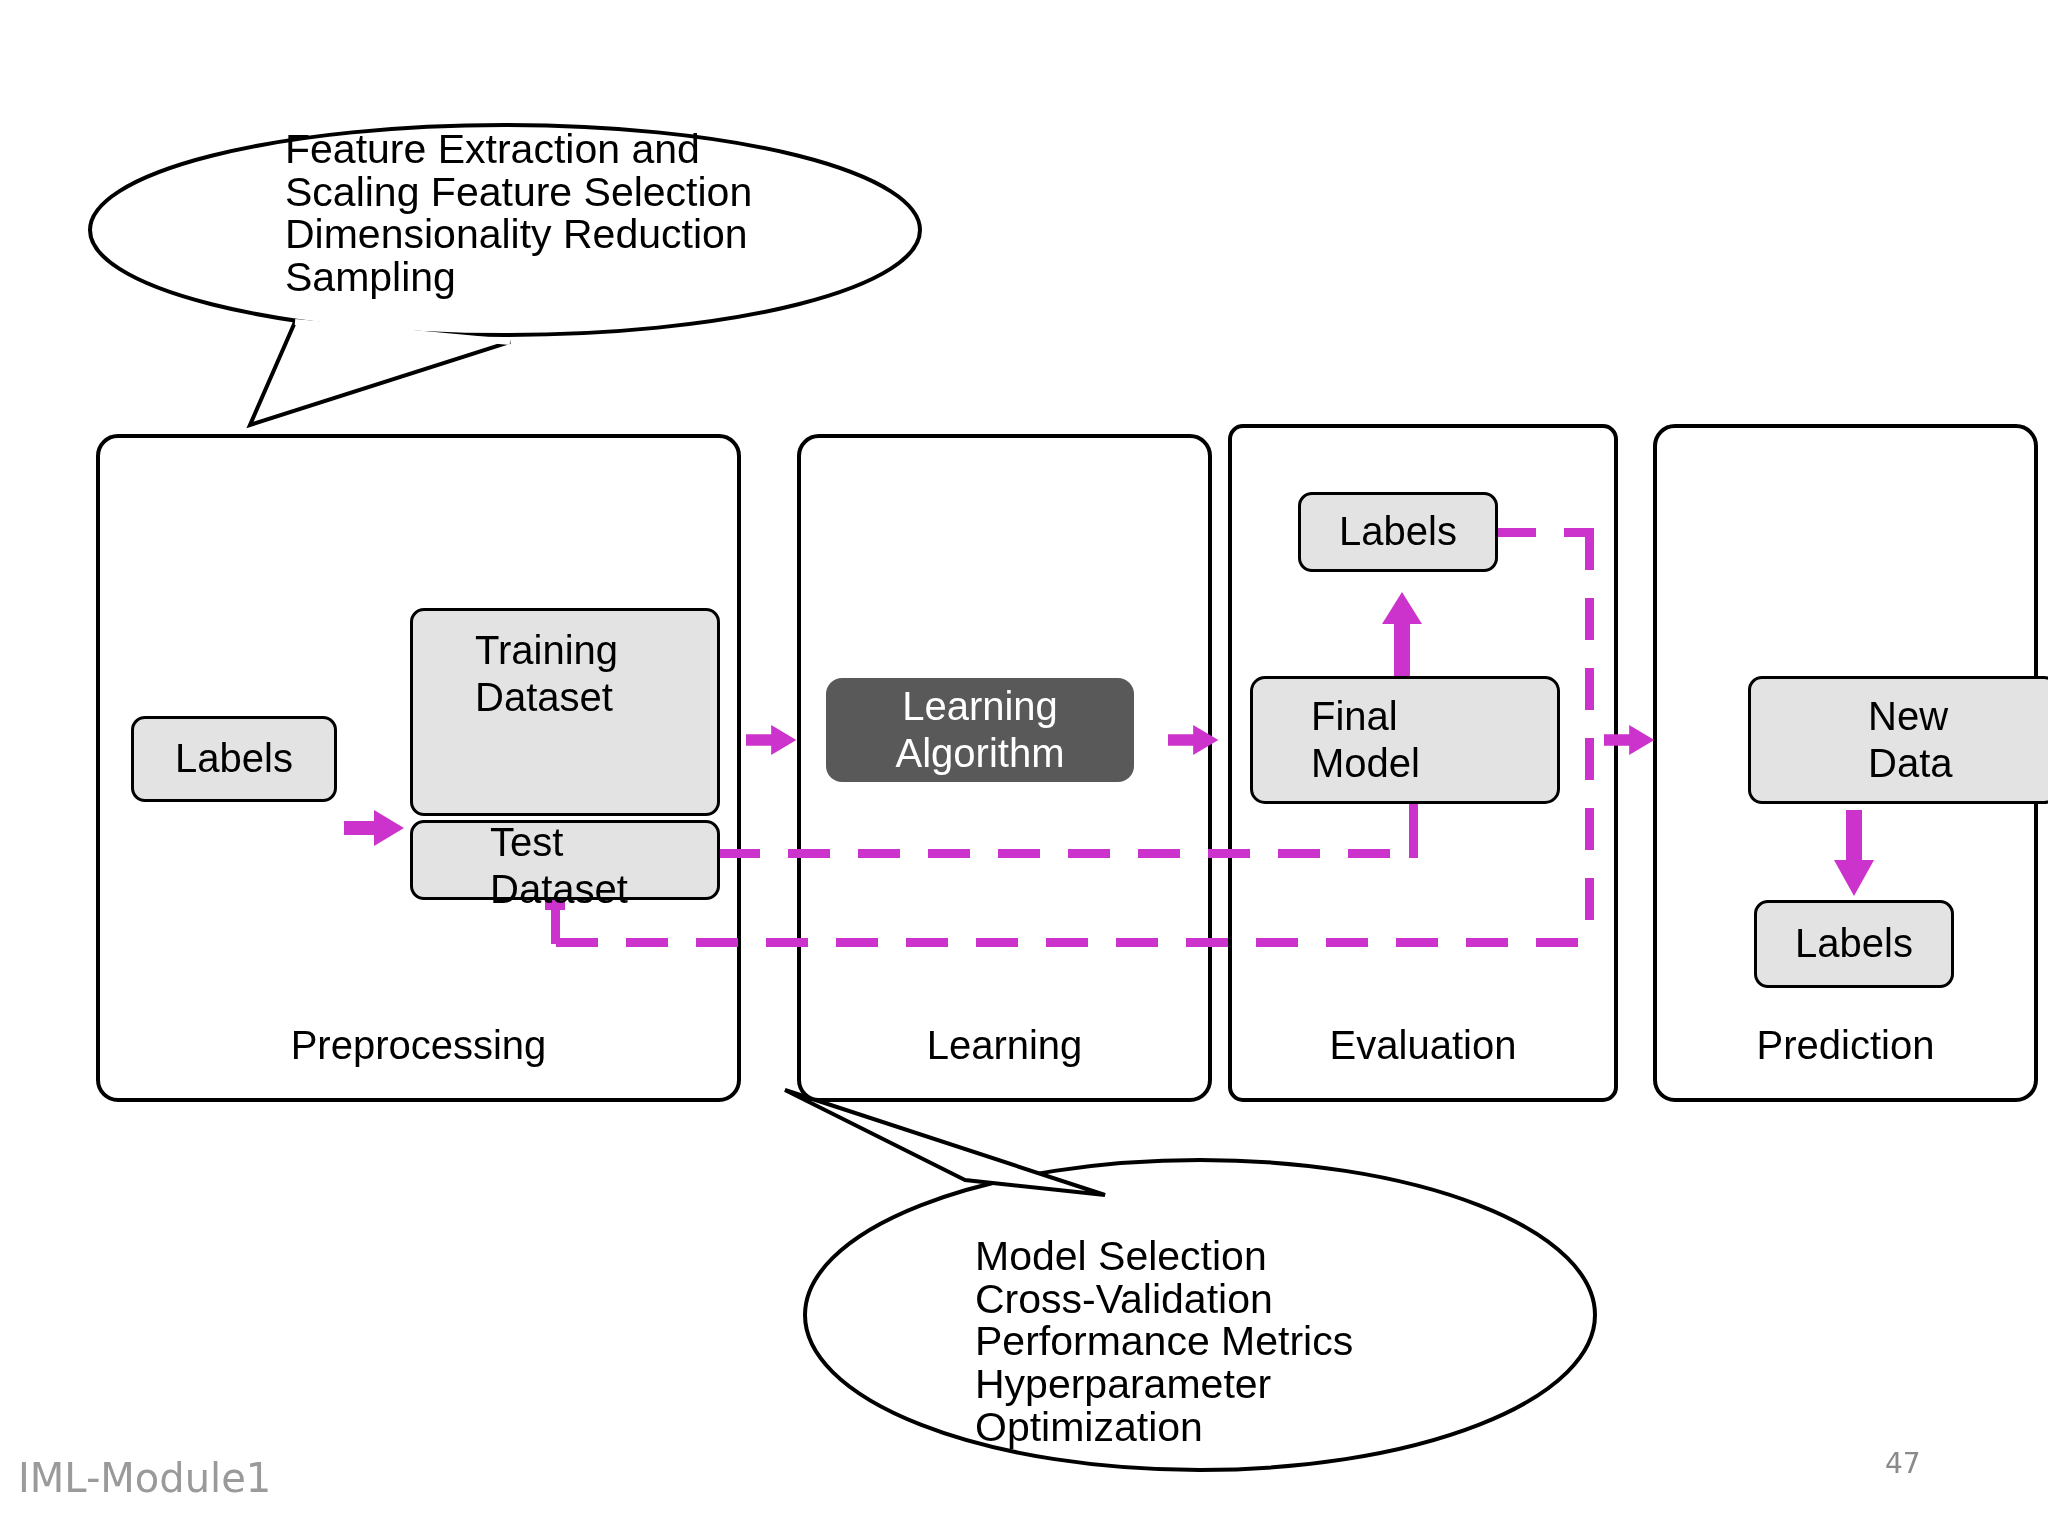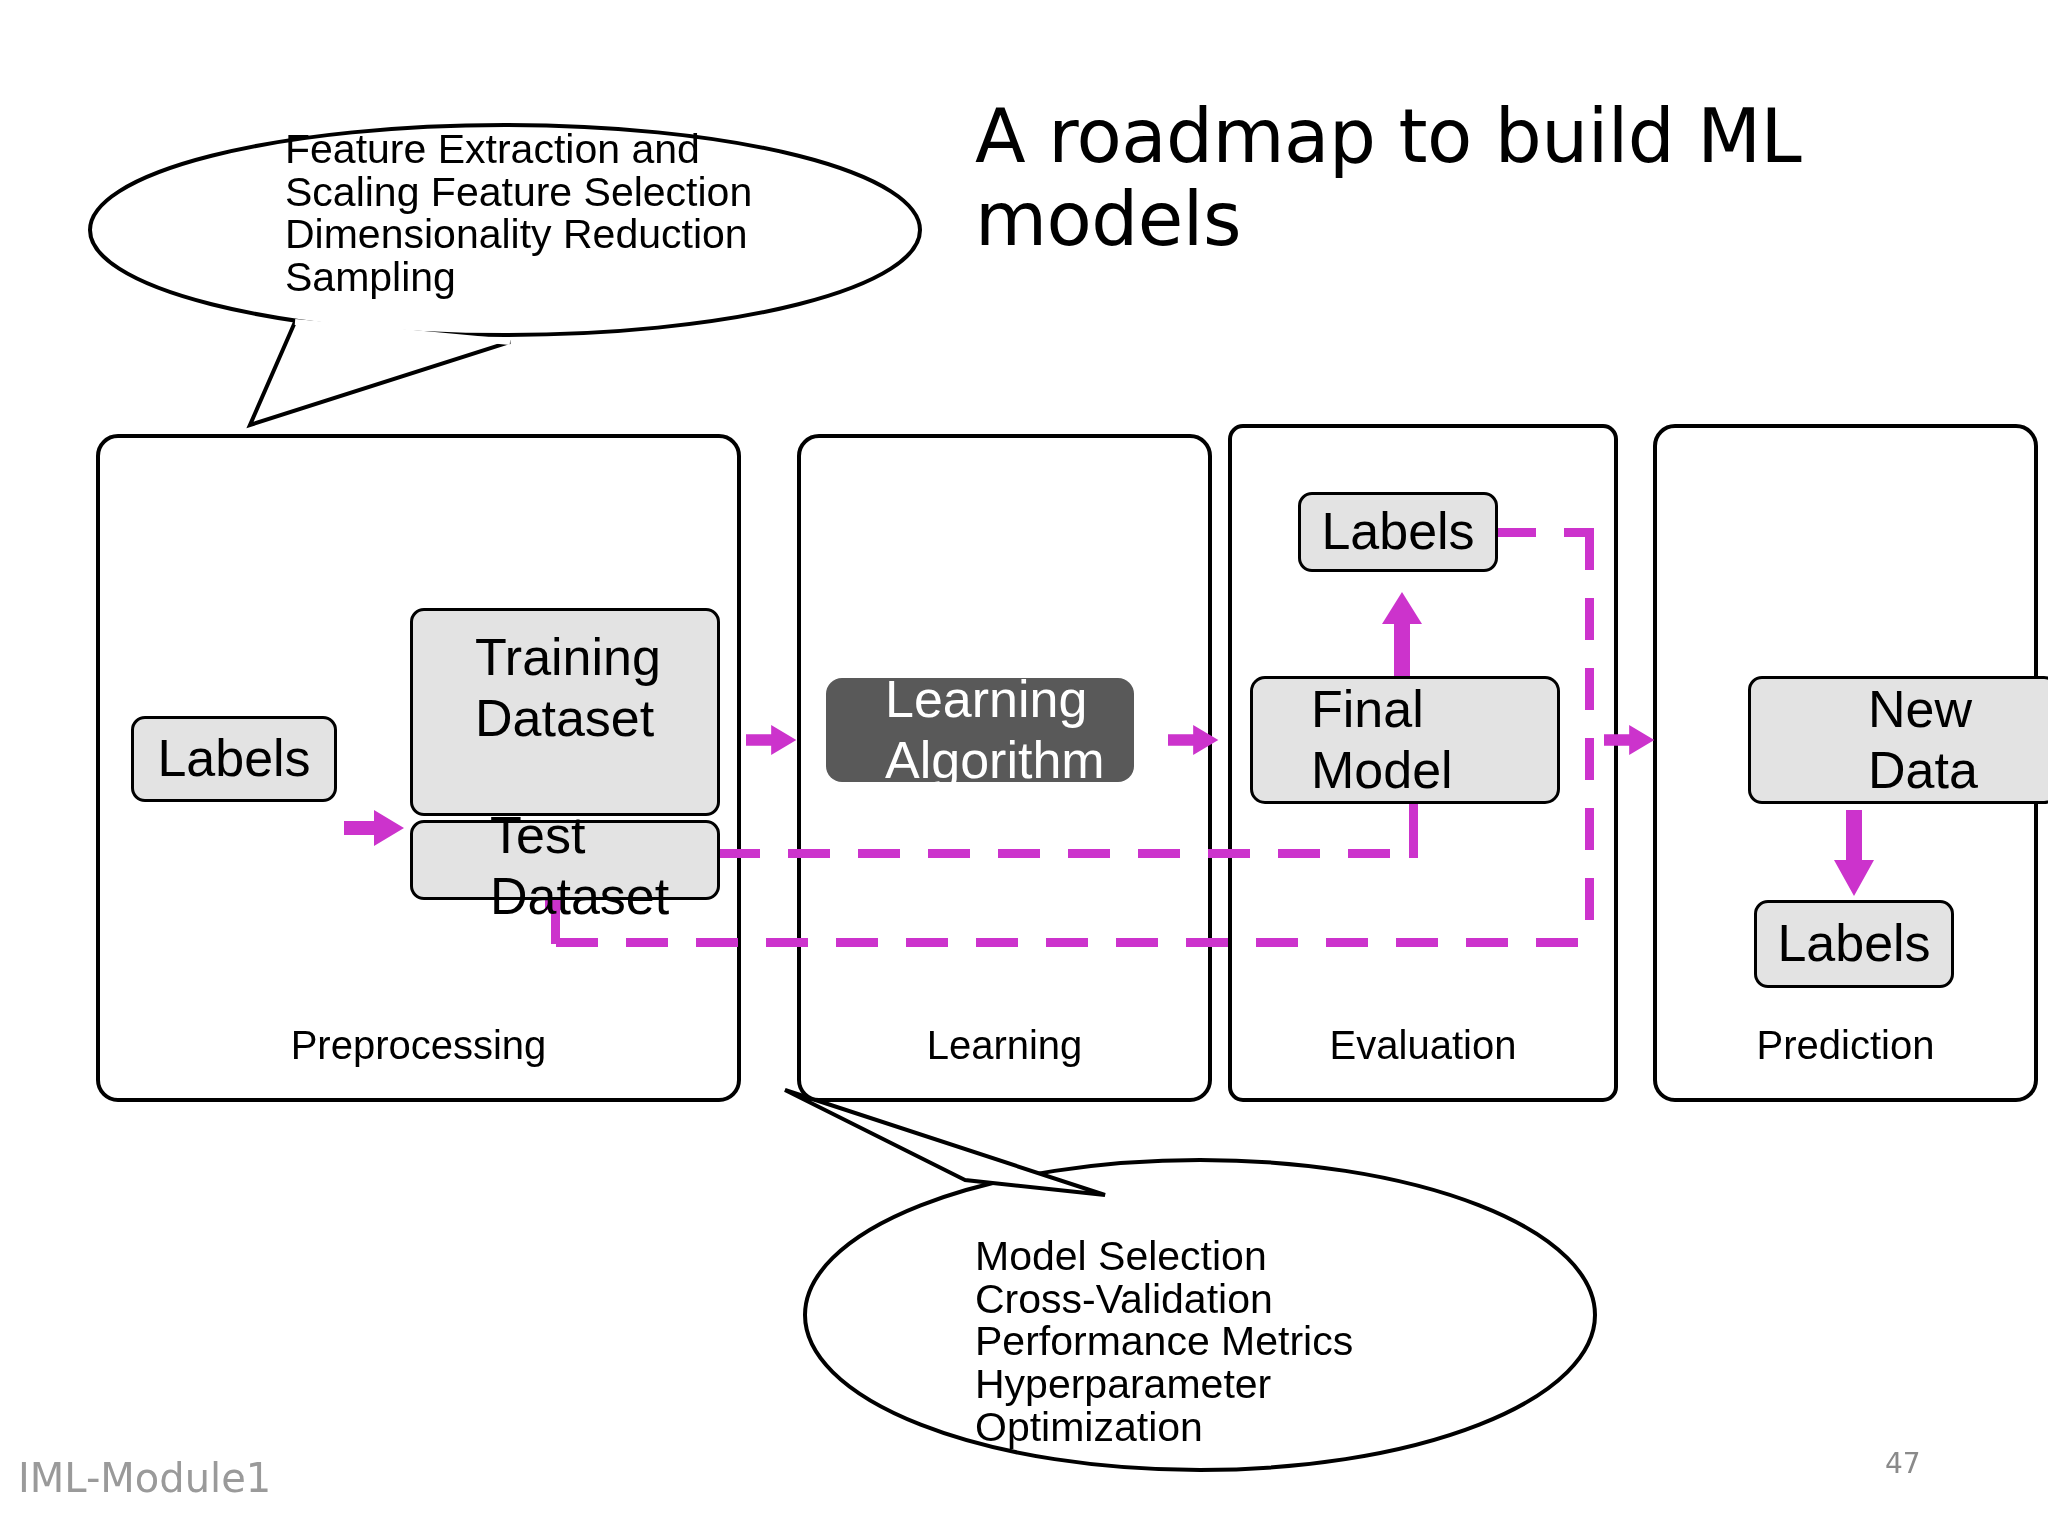--- a/index.html
+++ b/index.html
@@ -56,21 +56,21 @@
   
   .node {
     box-sizing: border-box;
     border: 3px solid #000000;
     border-radius: 14px;
     background: #e3e3e3;
     display: flex;
     align-items: center;
     justify-content: center;
     text-align: center;
-    font-size: 52px;
+    font-size: 40px;
     line-height: 1.18;
     color: #000;
     z-index: 5;
   }
   .node.dark {
     background: #595959;
     border: none;
     color: #ffffff;
     border-radius: 16px;
   }
@@ -119,21 +119,20 @@
     font-size: 28px;
     color: #8a8a8a;
     font-family: "DejaVu Sans", sans-serif;
   }
 </style>
 </head>
 <body>
 
 <div id="slide">
 
-  <div class="abs" id="slide-title">A roadmap to build ML models</div>
 
   <svg class="callout-svg" style="left:90px; top:80px; width:830px; height:340px;" viewBox="0 0 830 340">
     <path d="M 0,150 A 415,105 0 1 1 830,150 A 415,105 0 1 1 0,150 Z" fill="#ffffff" stroke="#000000" stroke-width="4"></path>
     <path d="M 205,242 L 160,345 L 420,262 Z" fill="#ffffff" stroke="#000000" stroke-width="4"></path>
     <path d="M 205,242 L 420,262" stroke="#ffffff" stroke-width="6"></path>
   </svg>
   <div class="callout-text" style="left:285px; top:128px; width:500px;">Feature Extraction and Scaling  Feature Selection Dimensionality Reduction Sampling</div>
 
   <svg class="callout-svg" style="left:805px; top:1100px; width:790px; height:430px;" viewBox="0 0 790 430">
     <path d="M 0,215 A 395,155 0 1 1 790,215 A 395,155 0 1 1 0,215 Z" fill="#ffffff" stroke="#000000" stroke-width="4"></path>

